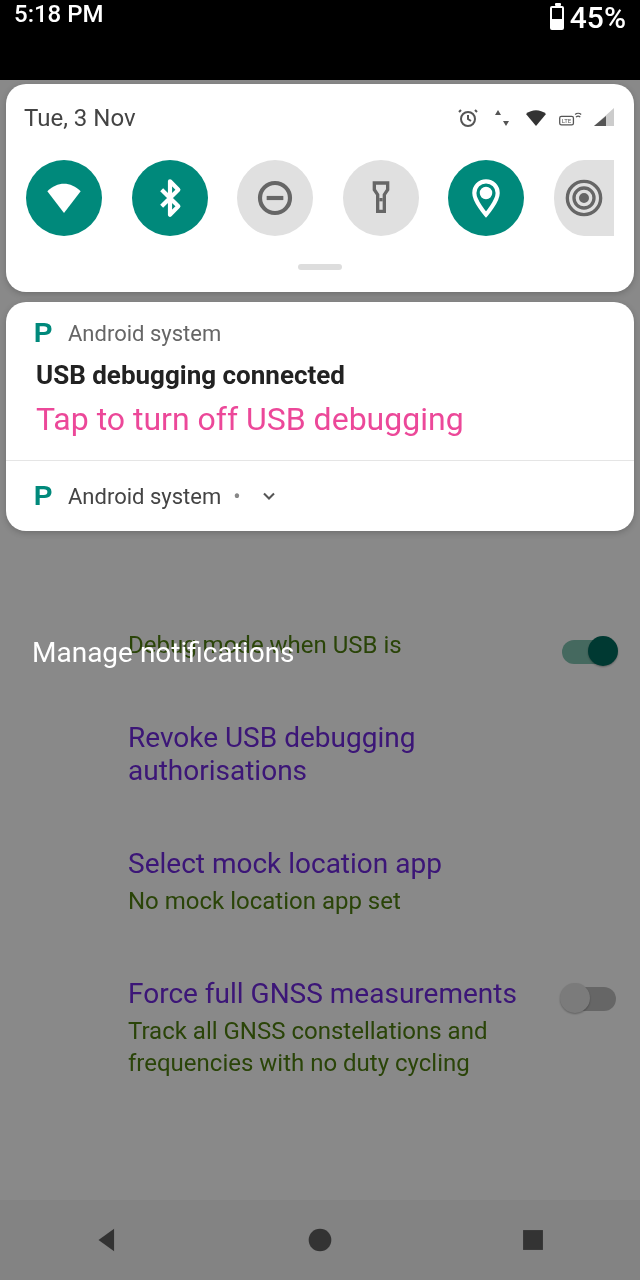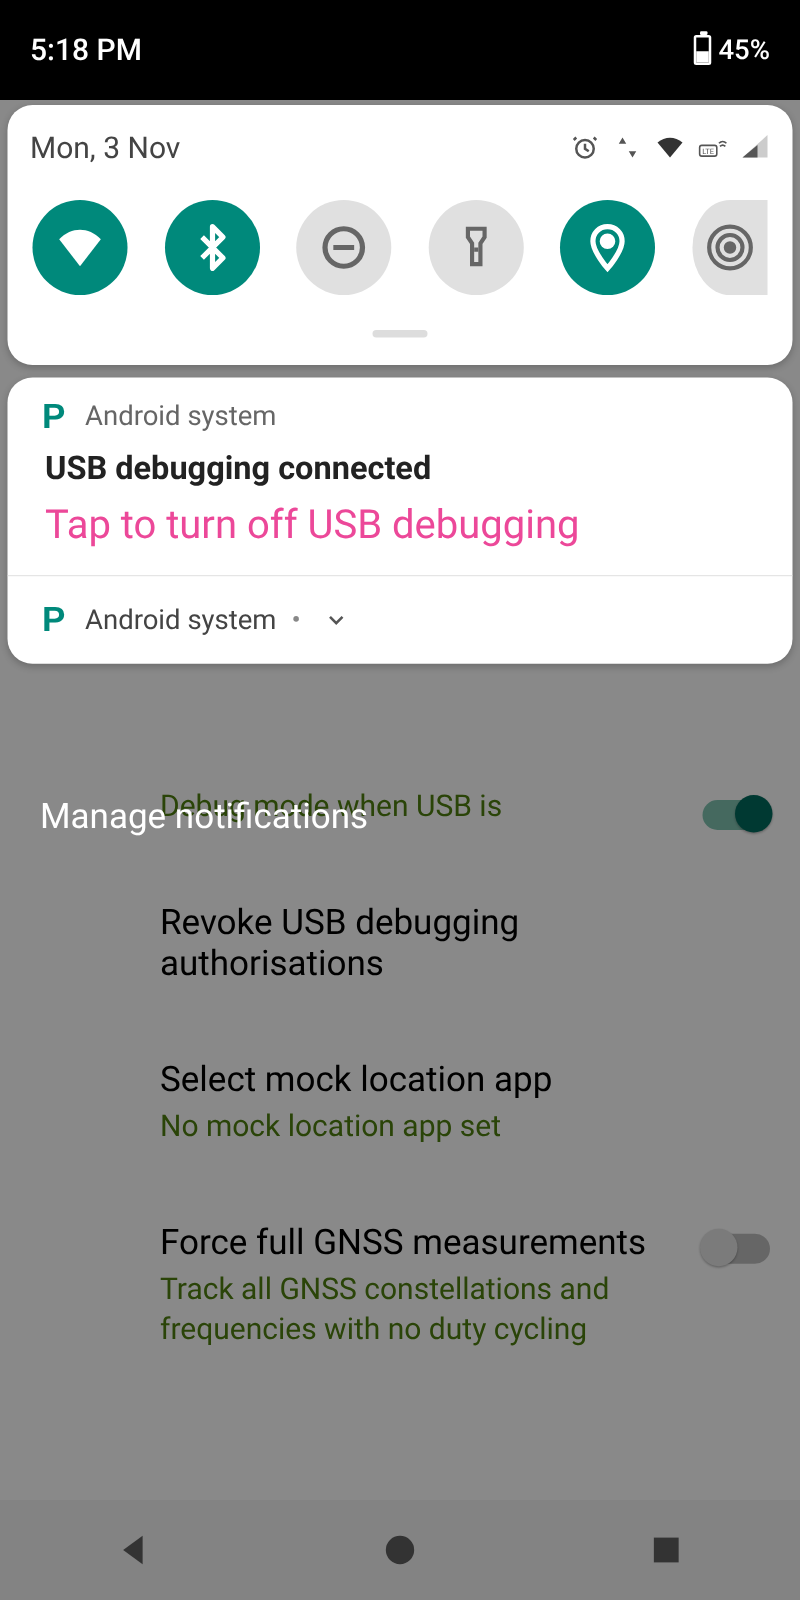--- a/index.html
+++ b/index.html
@@ -1,35 +1,35 @@
 <!DOCTYPE html>
 <html><head>
 <meta charset="utf-8">
 <style>
   * { box-sizing: border-box; margin: 0; padding: 0; }
   html, body { width: 640px; height: 1280px; overflow: hidden; font-family: Roboto, Arial, sans-serif; }
   body { background: #000; position: relative; }
 
   .status-bar {
-    height: 80px; display: flex; align-items: center; justify-content: space-between;
-    padding: 0 24px; color: #fff; font-size: 24px; font-weight: 500;
+    height: 80px; display: flex; align-items: flex-start; justify-content: space-between;
+    padding: 0 14px; color: #fff; font-size: 24px; font-weight: 500;
   }
-  .status-right { display: flex; align-items: center; gap: 6px; font-size: 22px; margin-left: 34px; }
+  .status-right { display: flex; align-items: center; gap: 6px; font-size: 30px; margin-left: 34px; }
   .battery-icon { width: 14px; height: 24px; border: 2px solid #fff; border-radius: 2px; position: relative; }
   .battery-icon::before { content:""; position:absolute; top:-5px; left:3px; width:6px; height:3px; background:#fff; border-radius:1px; }
   .battery-icon::after { content:""; position:absolute; bottom:0; left:0; width:100%; height:45%; background:#fff; }
 
   
   .bg-settings {
     position: absolute; top: 80px; left: 0; right: 0; bottom: 80px;
     background: #fafafa; padding: 560px 24px 0 128px; color:#333;
   }
   .dim-overlay { position:absolute; top:80px; left:0; right:0; bottom:0; background: rgba(0,0,0,0.45); }
   .setting { margin-bottom: 60px; position: relative; padding-right: 90px; }
-  .setting .title { font-size: 28px; color:#000000; margin-bottom: 6px; }
+  .setting .title { font-size: 28px; color:#6d28d9; margin-bottom: 6px; }
   .setting .sub { font-size: 24px; color:#4d7c0f; line-height: 1.3; }
   .toggle { position:absolute; right: 0; top: 10px; width: 54px; height: 24px; background:#bbb; border-radius: 14px; }
   .toggle::after { content:""; position:absolute; top:-4px; left:-2px; width:30px; height:30px; background:#e0e0e0; border-radius:50%; box-shadow:0 1px 2px rgba(0,0,0,0.3); }
   .toggle.on { background:#7fbfae; }
   .toggle.on::after { left:auto; right:-2px; background:#00695c; }
 
   
   .shade { position:absolute; top:84px; left:6px; right:6px; }
   .qs-panel { background:#fff; border-radius:20px; padding: 20px 18px 18px 18px; box-shadow: 0 2px 6px rgba(0,0,0,0.2); }
   .qs-header { display:flex; justify-content:space-between; align-items:center; font-size:24px; color:#444; margin-bottom: 28px; }
@@ -110,21 +110,21 @@
     <svg viewBox="0 0 24 24">
         <rect x="5" y="5" width="14" height="14"></rect>
       </svg>
   </div>
 </div>
 
 <div class="shade">
 
   <div class="qs-panel">
     <div class="qs-header">
-      <span>Mon, 3 Nov</span>
+      <span>Tue, 3 Nov</span>
       <div class="qs-header-icons">
         <svg viewBox="0 0 24 24" fill="none" stroke="#555" stroke-width="2">
             <circle cx="12" cy="13" r="7"></circle>
             <path d="M12 9v4l3 2M5 4l-2 2M19 4l2 2"></path>
           </svg>
         <svg viewBox="0 0 24 24" fill="#555">
             <path d="M8 4l-3 5h6zM16 20l3-5h-6z"></path>
           </svg>
         <svg viewBox="0 0 24 24" fill="#333">
             <path d="M12 20 L2 8 C8 3 16 3 22 8 Z"></path>

